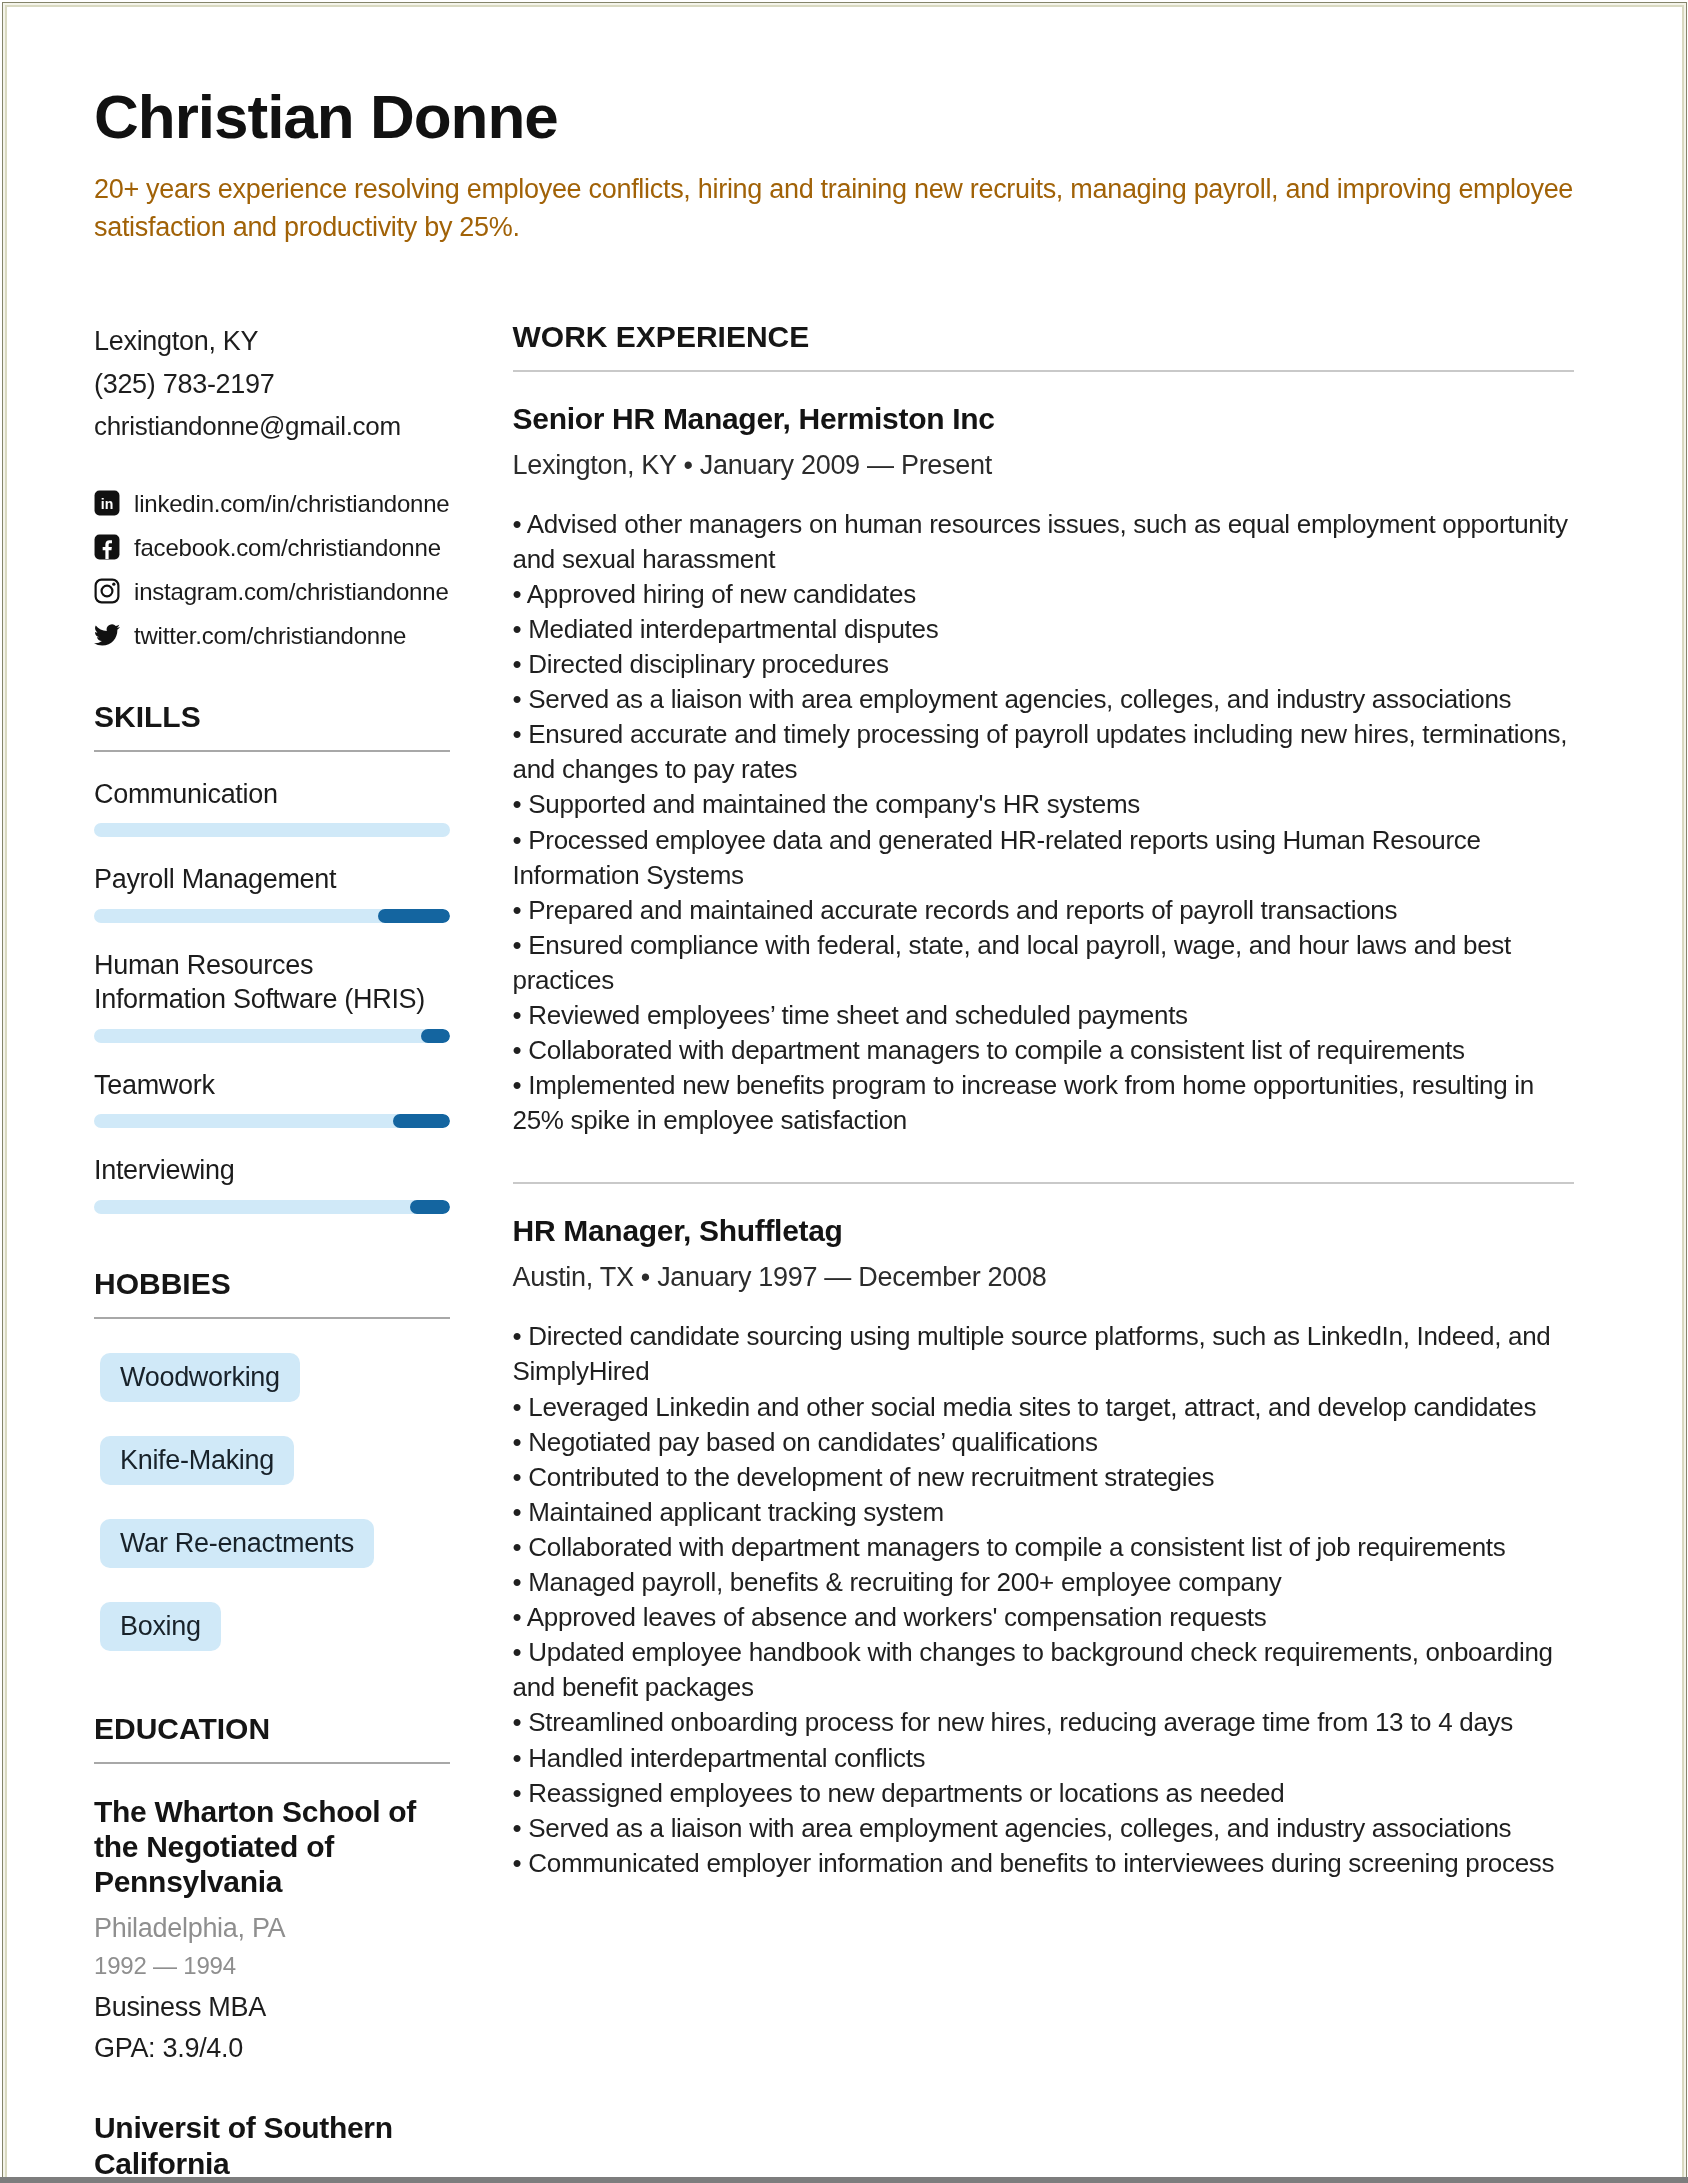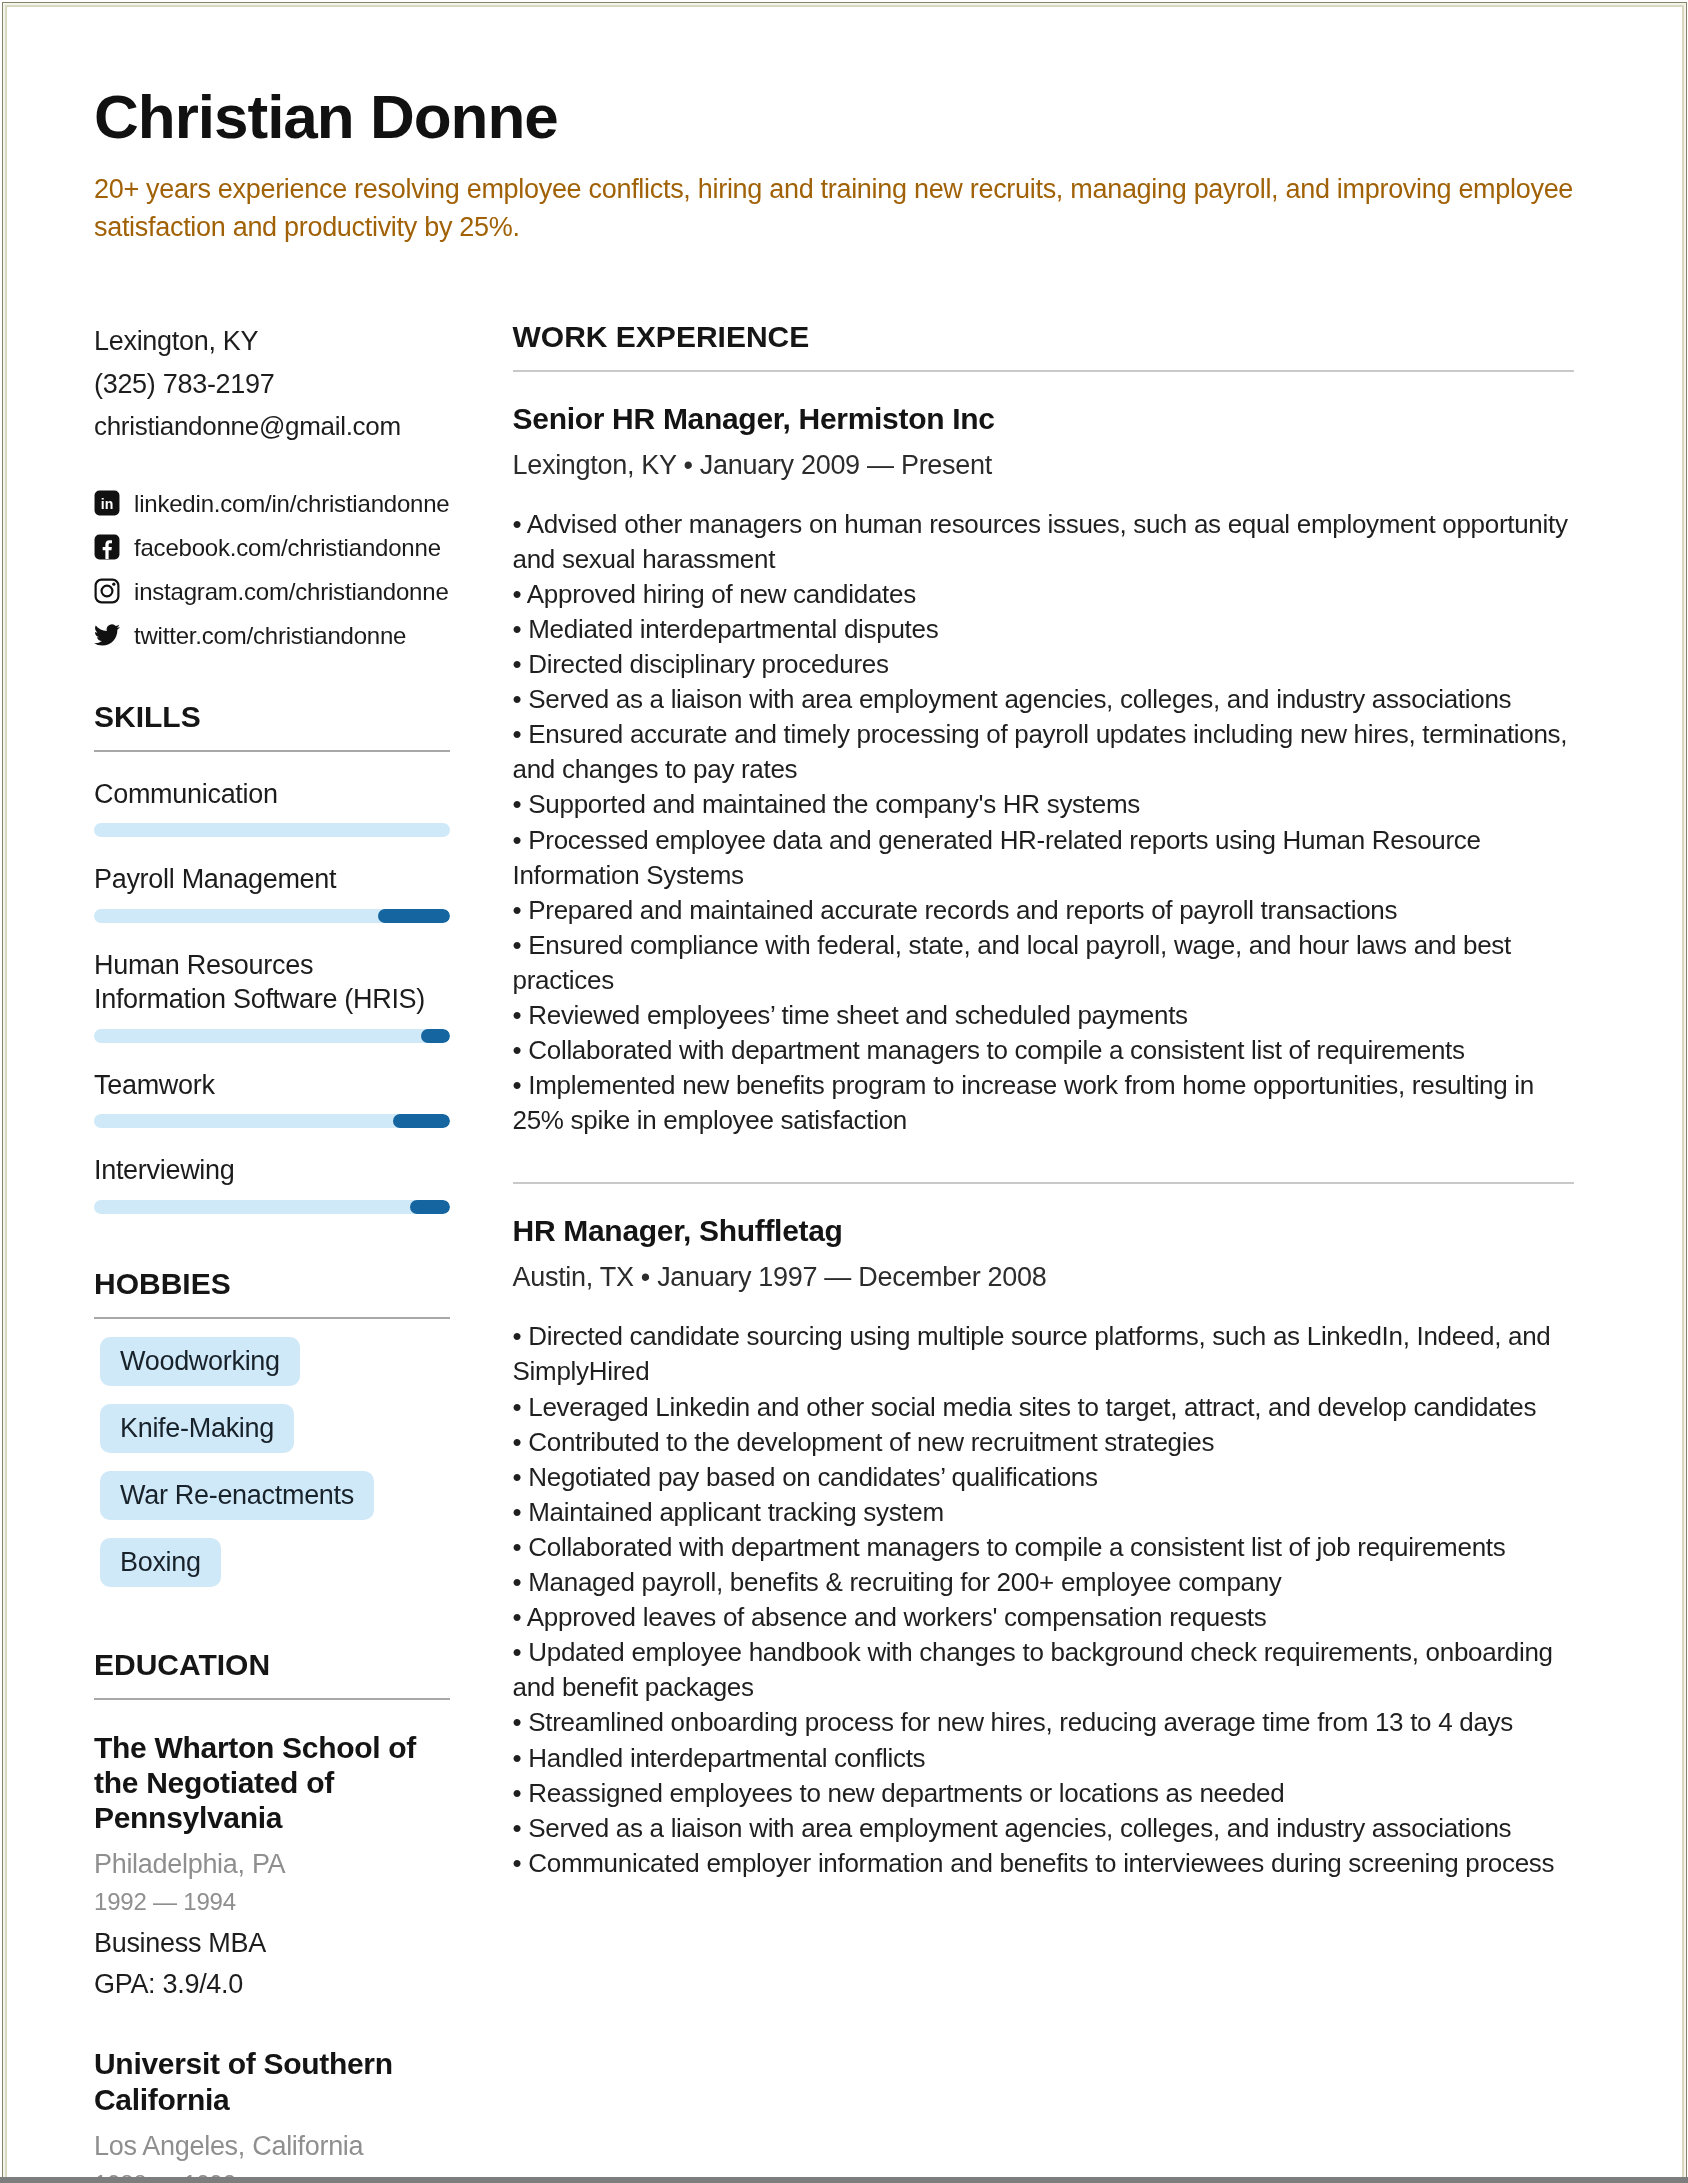--- a/index.html
+++ b/index.html
@@ -68,21 +68,21 @@
   }
   .bar .fill {
     position:absolute; top:0; bottom:0; right:0;
     background:var(--accent-dark,#1465a0); border-radius:7px;
   }
 
   
   .hobbies-section { margin-top:53px; }
   .tags { margin-top:4px; }
   .tag {
-    display:table; margin-top:18px; margin-left:6px;
+    display:table; margin-top:34px; margin-left:6px;
     background:var(--accent-light,#d0e9f8); border-radius:10px;
     font-size:27px; letter-spacing:-0.3px; color:#18222a;
     padding:9px 20px;
   }
 
   
   .education-section { margin-top:61px; }
   .school { margin-top:30px; }
   .school + .school { margin-top:46px; }
   .school .nm { font-size:30px; font-weight:bold; line-height:1.17; letter-spacing:-0.3px; color:#141414; max-width:327px; }
@@ -252,22 +252,22 @@
                 <div class="bullet">Implemented new benefits program to increase work from home opportunities, resulting in 25% spike in employee satisfaction</div>
               </div>
             </div>
             <hr class="job-sep">
             <div class="job">
               <div class="title">HR Manager, Shuffletag</div>
               <div class="meta">Austin, TX • January 1997 — December 2008</div>
               <div class="bullets">
                 <div class="bullet">Directed candidate sourcing using multiple source platforms, such as LinkedIn, Indeed, and SimplyHired</div>
                 <div class="bullet">Leveraged Linkedin and other social media sites to target, attract, and develop candidates</div>
+                <div class="bullet">Negotiated pay based on candidates’ qualifications</div>
                 <div class="bullet">Contributed to the development of new recruitment strategies</div>
-                <div class="bullet">Negotiated pay based on candidates’ qualifications</div>
                 <div class="bullet">Maintained applicant tracking system</div>
                 <div class="bullet">Collaborated with department managers to compile a consistent list of job requirements</div>
                 <div class="bullet">Managed payroll, benefits &amp; recruiting for 200+ employee company</div>
                 <div class="bullet">Approved leaves of absence and workers' compensation requests</div>
                 <div class="bullet">Updated employee handbook with changes to background check requirements, onboarding and benefit packages</div>
                 <div class="bullet">Streamlined onboarding process for new hires, reducing average time from 13 to 4 days</div>
                 <div class="bullet">Handled interdepartmental conflicts</div>
                 <div class="bullet">Reassigned employees to new departments or locations as needed</div>
                 <div class="bullet">Served as a liaison with area employment agencies, colleges, and industry associations</div>
                 <div class="bullet">Communicated employer information and benefits to interviewees during screening process</div>

